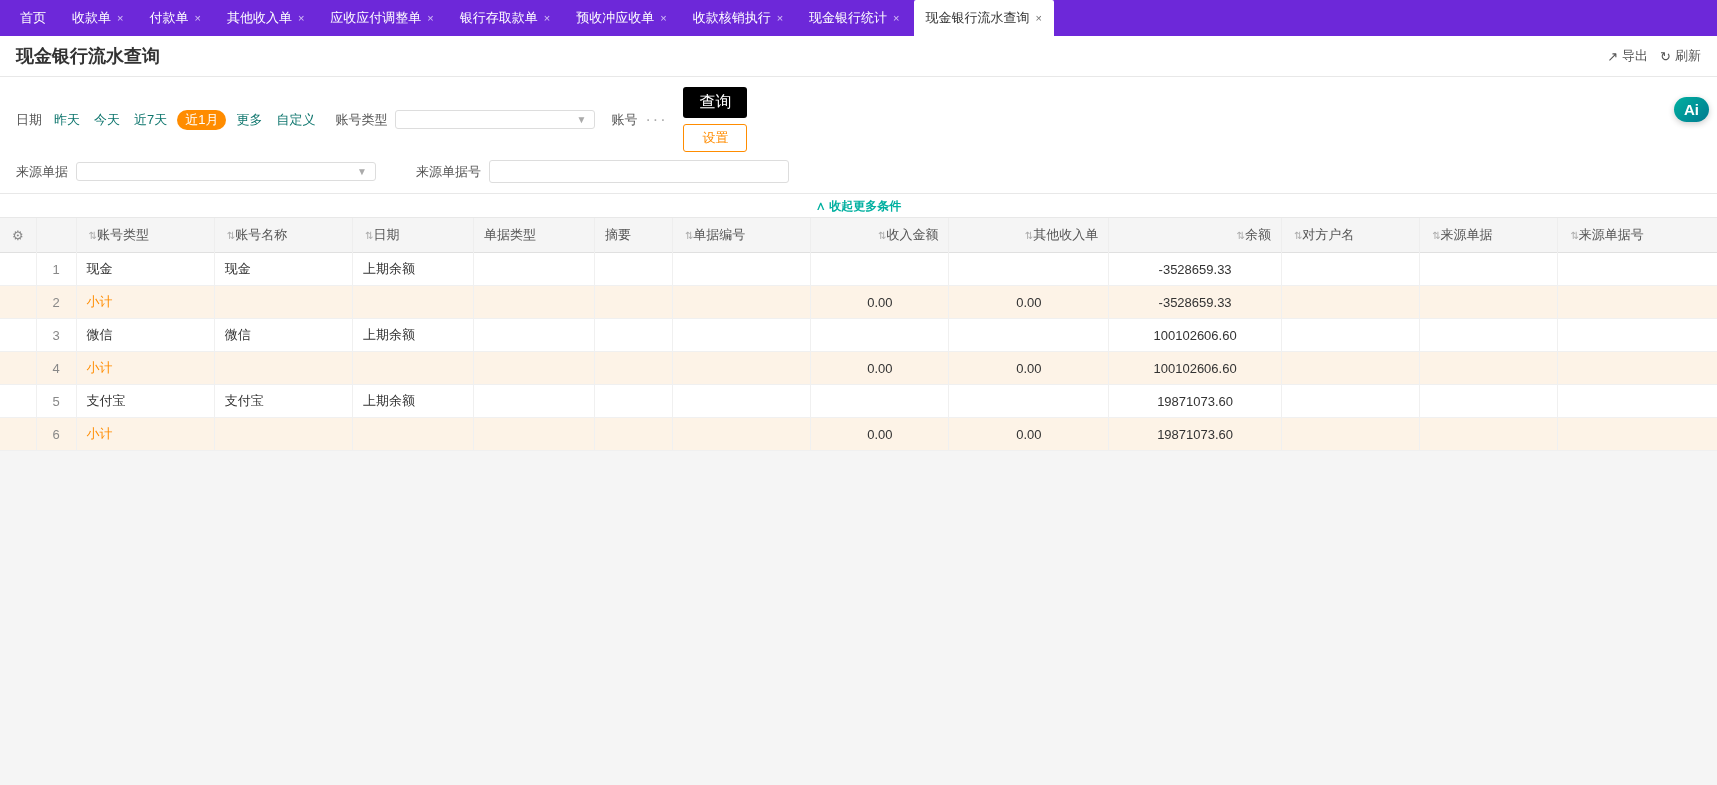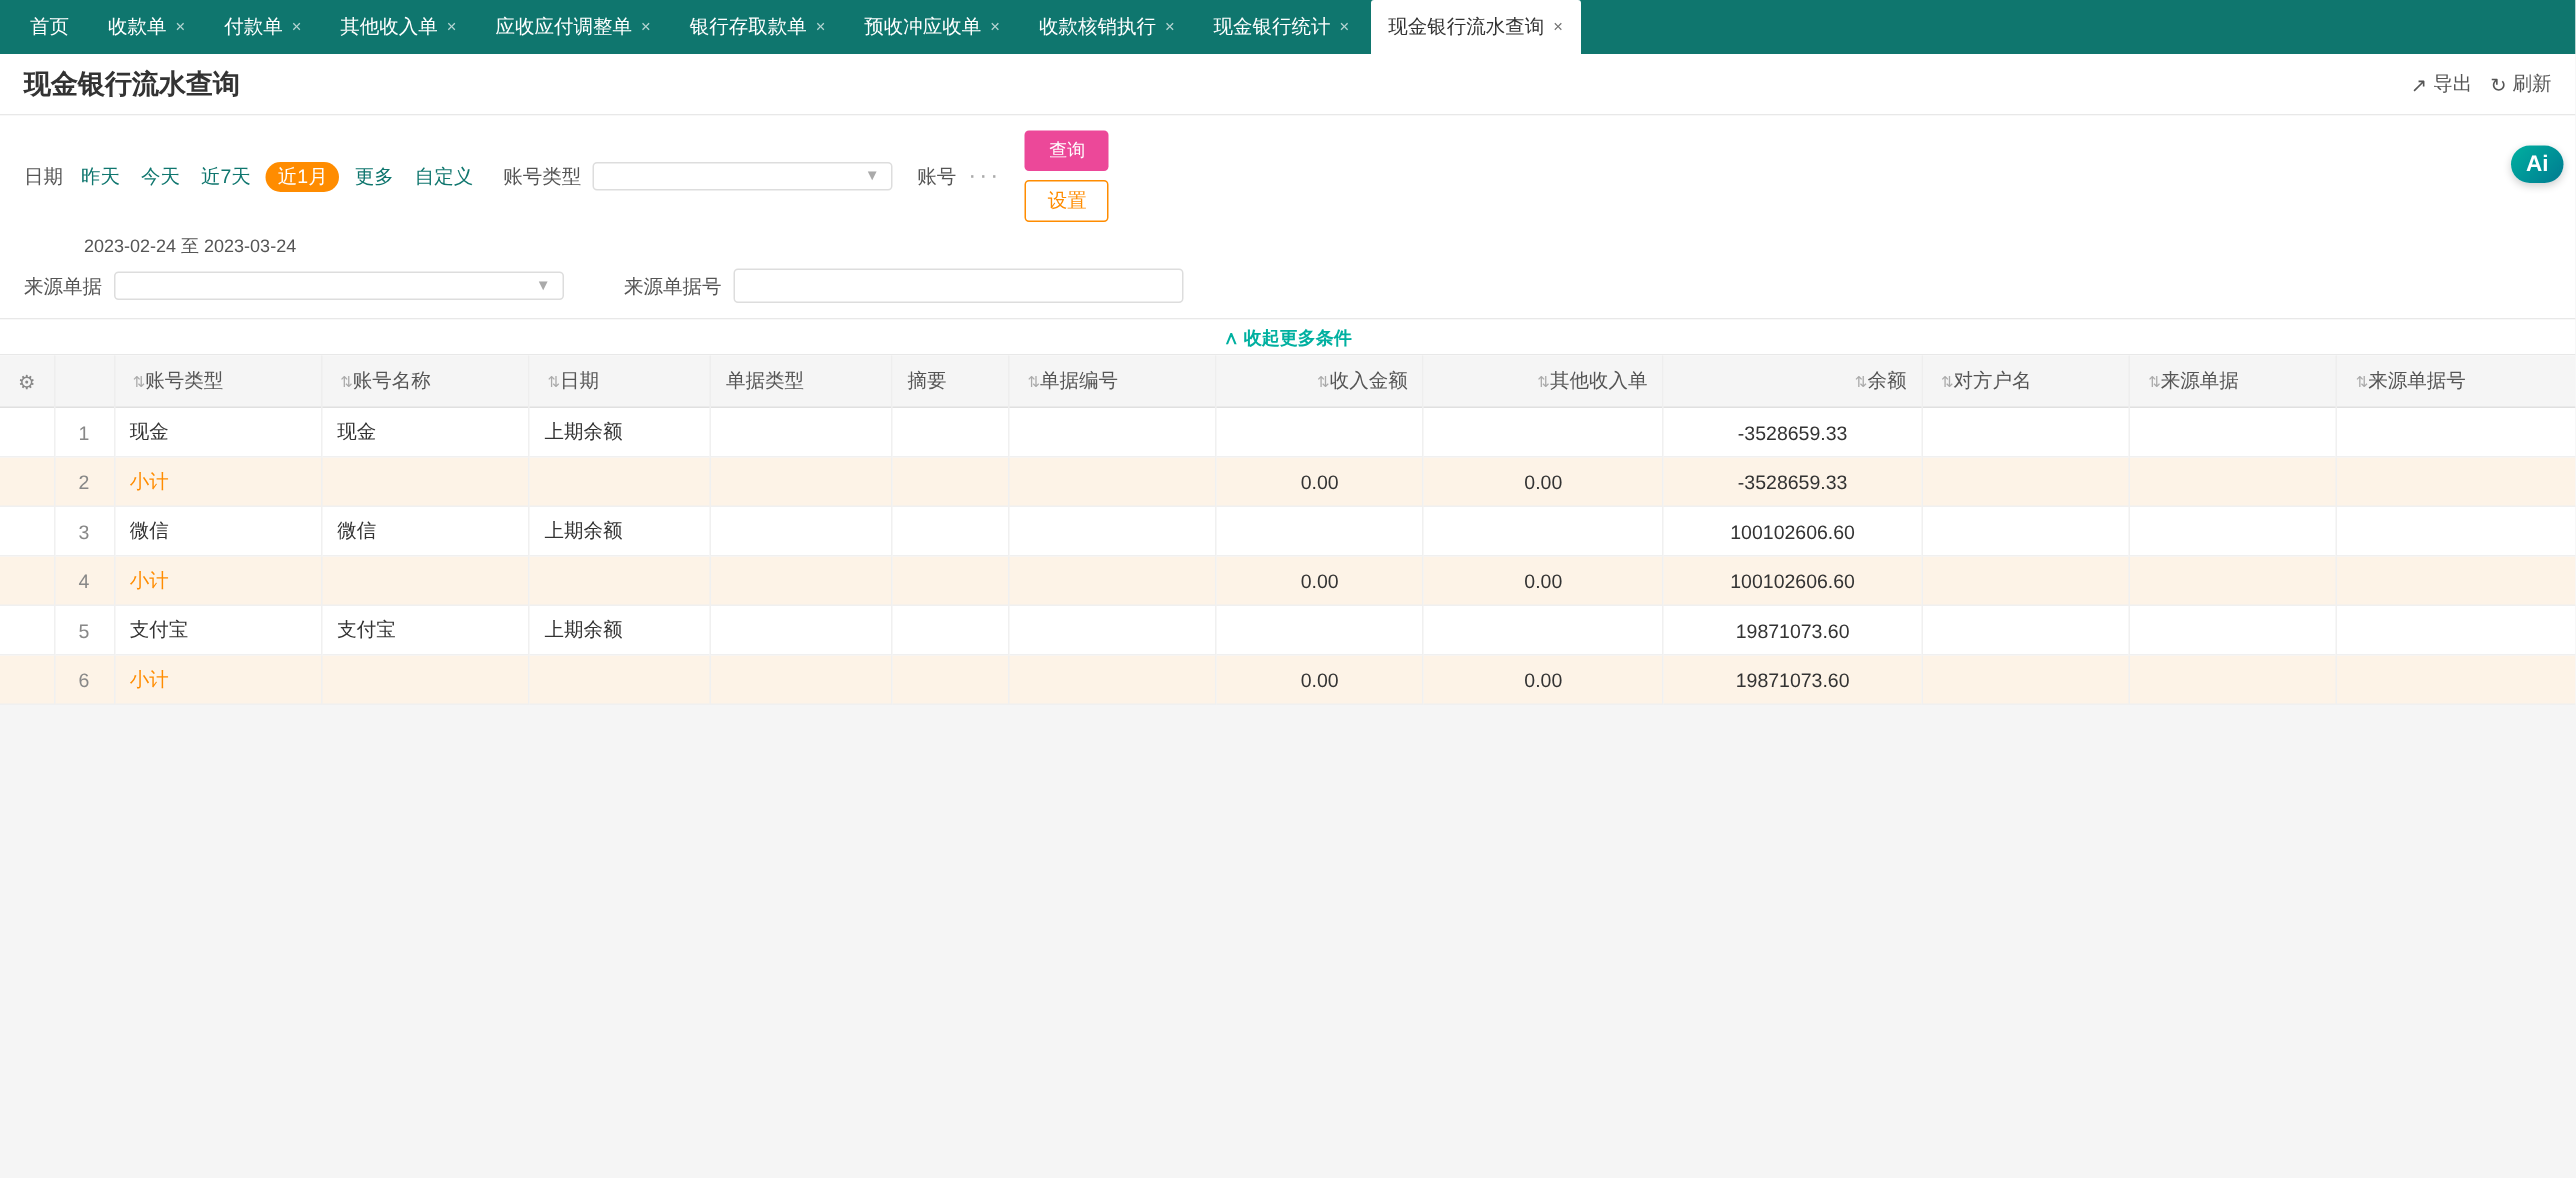--- a/index.html
+++ b/index.html
@@ -2,21 +2,21 @@
 <html><head>
   <meta charset="utf-8">
   <style>
     * { box-sizing: border-box; margin: 0; padding: 0; }
     body { font-family: 'Microsoft YaHei', Arial, sans-serif; font-size: 13px; background: #f5f5f5; color: #333; }
 
     
     .top-nav {
       display: flex;
       align-items: center;
-      background: #0f766e;
+      background: #6d28d9;
       height: 36px;
       padding: 0 8px;
       gap: 2px;
       overflow: hidden;
     }
     .nav-item {
       display: flex;
       align-items: center;
       padding: 0 12px;
       height: 36px;
@@ -115,27 +115,27 @@
     .filter-select .arrow { color: #aaa; font-size: 10px; }
     .filter-input {
       border: 1px solid #ddd;
       border-radius: 3px;
       padding: 3px 8px;
       min-width: 200px;
       font-size: 13px;
       outline: none;
     }
     .btn-query {
-      background: #ec4899;
+      background: #000000;
       color: #fff;
       border: none;
       border-radius: 3px;
       padding: 5px 16px;
       cursor: pointer;
-      font-size: 12px;
+      font-size: 16px;
     }
     .btn-settings {
       background: #fff;
       color: #ff8c00;
       border: 1px solid #ff8c00;
       border-radius: 3px;
       padding: 4px 14px;
       cursor: pointer;
       font-size: 13px;
     }
@@ -321,23 +321,20 @@
       <span class="filter-label">账号</span>
       <span class="more-dots">···</span>
     </div>
 
     <div class="actions-col">
       <button class="btn-query">查询</button>
       <button class="btn-settings">设置</button>
     </div>
   </div>
 
-  <div style="margin-left: 36px; margin-bottom: 6px;">
-    <span class="date-range">2023-02-24 至 2023-03-24</span>
-  </div>
 
   <div class="filter-second-row">
     <div class="filter-group">
       <span class="filter-label">来源单据</span>
       <div class="filter-select" style="min-width:300px;">
         <span class="select-text"></span>
         <span class="arrow">▼</span>
       </div>
     </div>
     <div class="filter-group">

